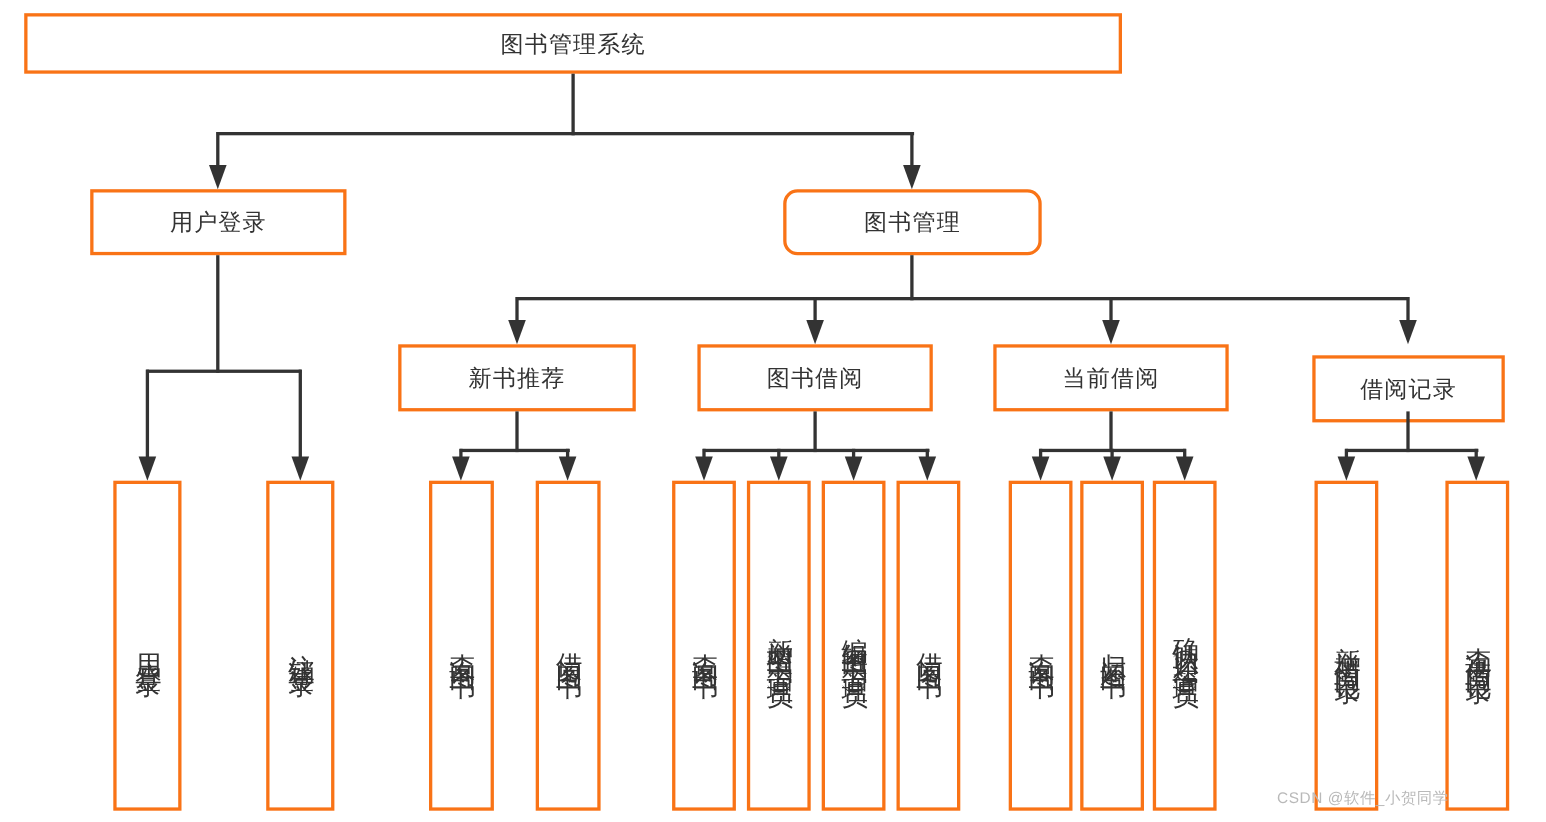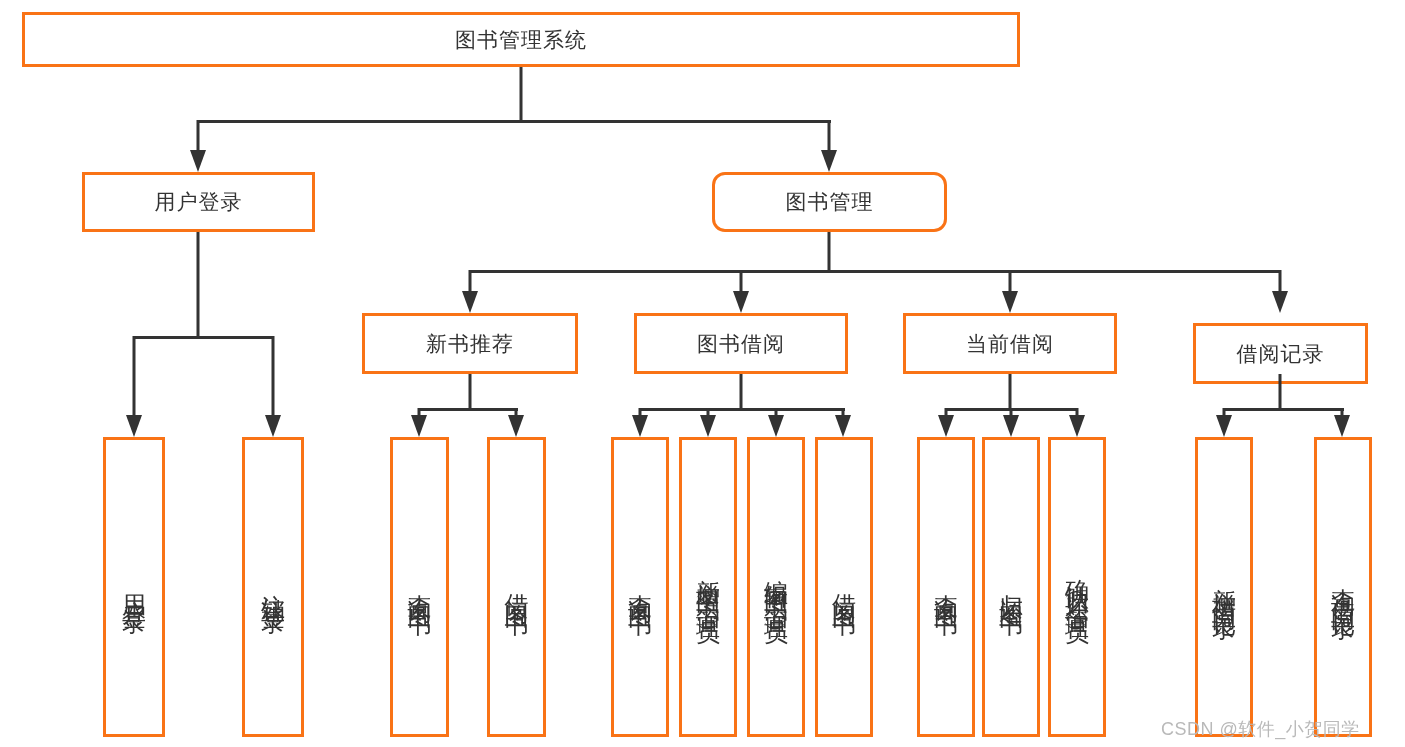--- a/index.html
+++ b/index.html
@@ -49,21 +49,21 @@
     width: 0; height: 0;
     border-left: 8px solid transparent;
     border-right: 8px solid transparent;
     border-top: 22px solid #333333;
     transform: translateX(-50%);
   }
   #watermark {
     position: absolute;
     left: 1161px;
     top: 717px;
-    font-size: 18px;
+    font-size: 14px;
     color: #b9b9b9;
     white-space: nowrap;
     z-index: 10;
     letter-spacing: 0.5px;
   }
 </style>
 </head>
 <body>
 
 <div id="stage">

